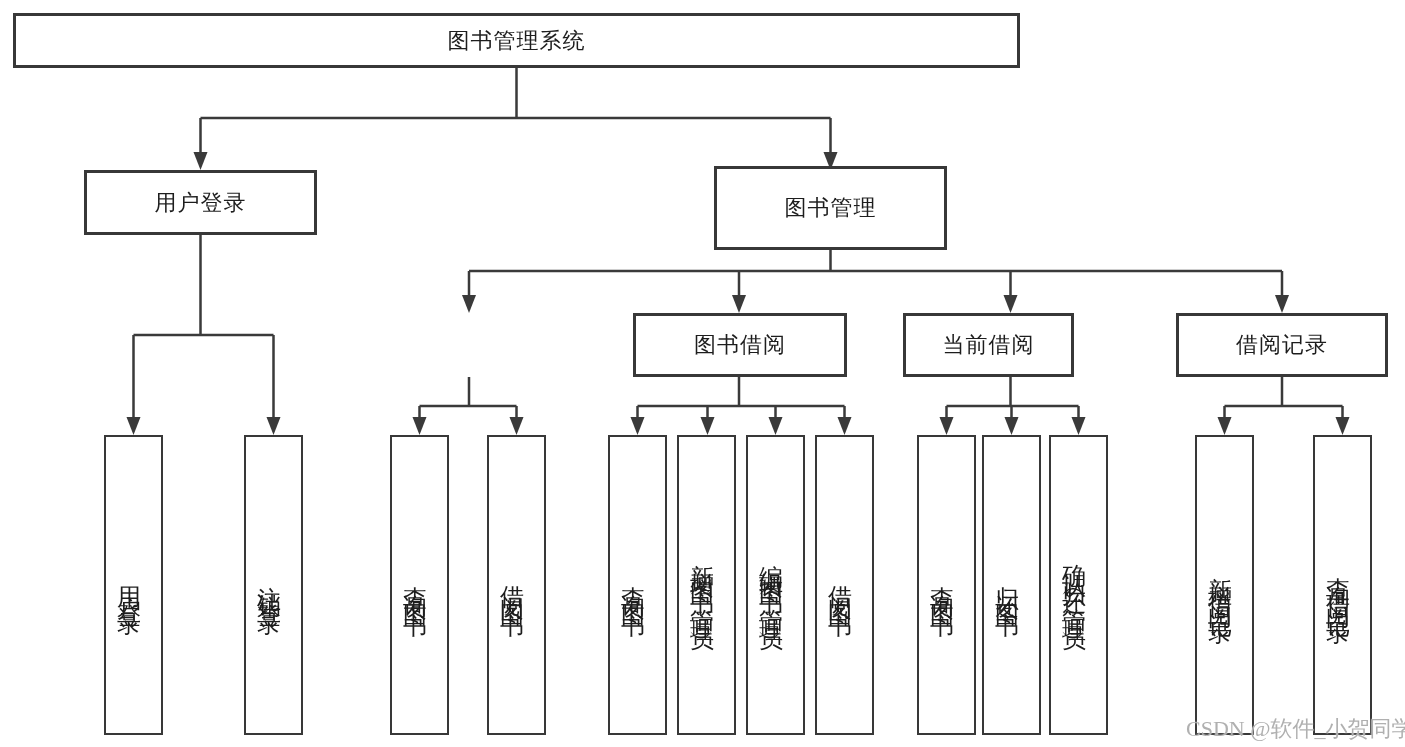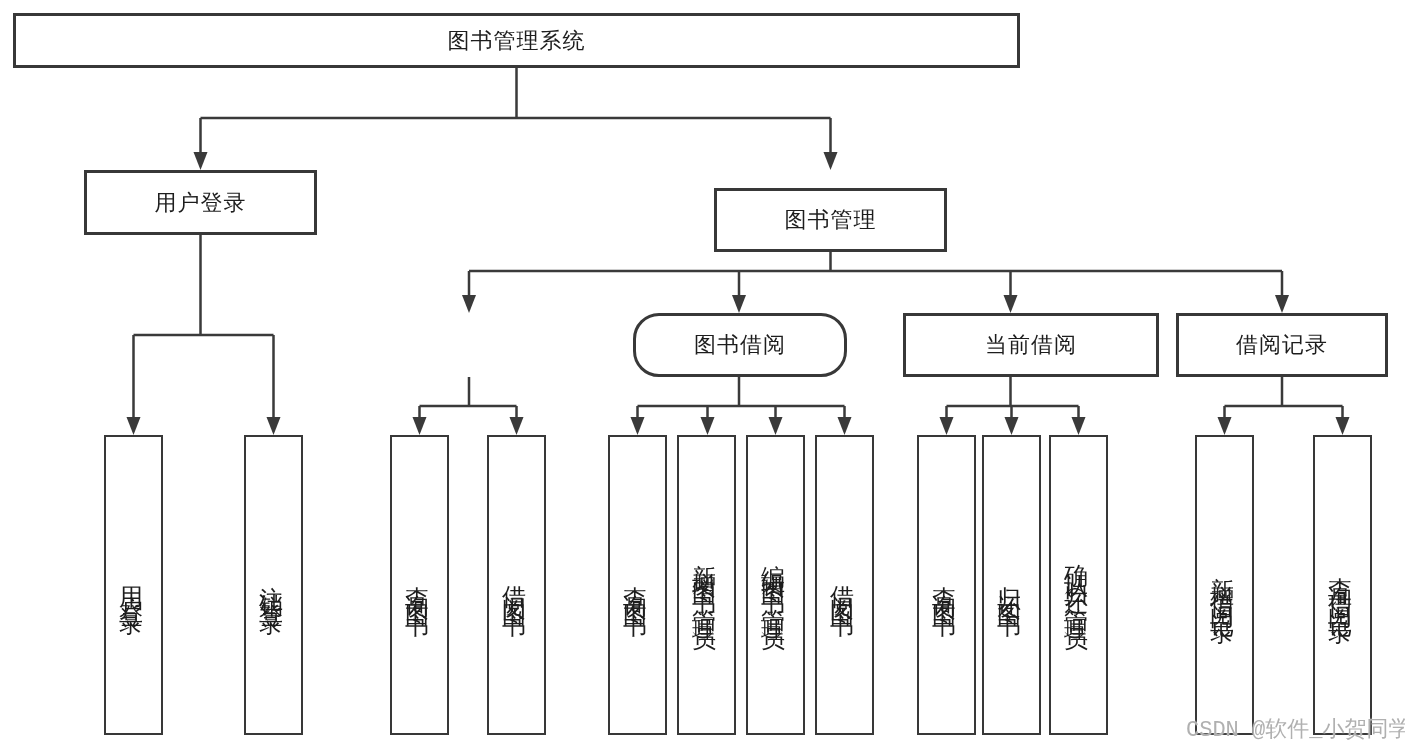--- a/index.html
+++ b/index.html
@@ -5,21 +5,21 @@
   html, body {
     margin: 0;
     padding: 0;
     background: #ffffff;
   }
   .canvas {
     position: relative;
     width: 1405px;
     height: 747px;
     background: var(--color-background, #ffffff);
-    font-family: Liberation Mono, monospace;
+    font-family: Liberation Serif, serif;
     overflow: hidden;
     text-align: center;
   }
   svg.connector-layer {
     position: absolute;
     left: 0;
     top: 0;
     z-index: 0;
   }
   .cline {
@@ -116,28 +116,28 @@
     <polygon class="chead" points="1335.5,417 1349.5,417 1342.5,435"></polygon>
   </svg>
 
   <div class="node h-node" style="left:13px; top:13px; width:1007px; height:55px;">
     <span>图书管理系统</span>
   </div>
 
   <div class="node h-node" style="left:84px; top:170px; width:233px; height:65px;">
     <span>用户登录</span>
   </div>
-  <div class="node h-node" style="left:714px; top:188px; width:233px; height:64px;">
+  <div class="node h-node" style="left:714px; top:166px; width:233px; height:84px;">
     <span>图书管理</span>
   </div>
 
-  <div class="node h-node" style="left:633px; top:313px; width:214px; height:64px;border-radius:26px;">
+  <div class="node h-node" style="left:633px; top:313px; width:214px; height:64px;">
     <span>图书借阅</span>
   </div>
-  <div class="node h-node" style="left:903px; top:313px; width:256px; height:64px;">
+  <div class="node h-node" style="left:903px; top:313px; width:171px; height:64px;">
     <span>当前借阅</span>
   </div>
   <div class="node h-node" style="left:1176px; top:313px; width:212px; height:64px;">
     <span>借阅记录</span>
   </div>
 
   <div class="node leaf" style="left:104px;">
     <span class="vtext">用户登录</span>
   </div>
   <div class="node leaf" style="left:244px;">

